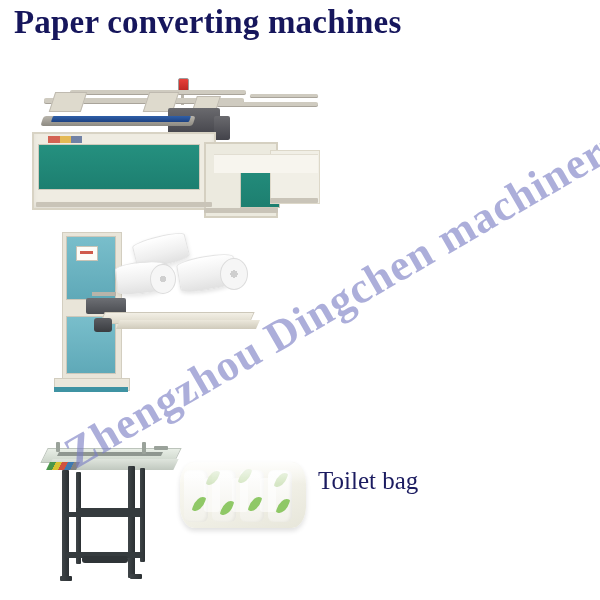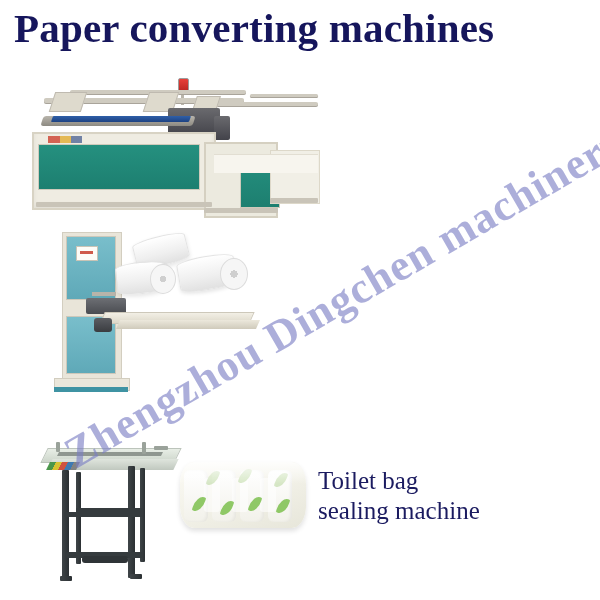--- a/index.html
+++ b/index.html
@@ -20,21 +20,21 @@
     height: 600px;
     background: #ffffff;
     overflow: hidden;
   }
 
   
   .page-title {
     position: absolute;
     left: 14px;
     top: 4px;
-    font-size: 41px;
+    font-size: 33px;
     font-weight: bold;
     letter-spacing: 0.2px;
     color: #16165c;
     white-space: nowrap;
     font-family: "Liberation Serif", "DejaVu Serif", serif;
   }
 
   
   .product-label {
     position: absolute;
@@ -416,18 +416,17 @@
       <div class="pack-leaf" style="left:98px; top:36px;"></div>
       <div class="pack-leaf pale" style="left:28px; top:8px;"></div>
       <div class="pack-leaf pale" style="left:60px; top:6px;"></div>
       <div class="pack-leaf pale" style="left:96px; top:10px;"></div>
       <div class="pack-shine"></div>
     </div>
   </div>
 
   <div class="product-label" id="label-sealer">
     <div>Toilet bag</div>
-    <div>sealing machine</div>
   </div>
 
   <div class="watermark">Zhengzhou Dingchen machinery co.,ltd</div>
 
 </div>
 
 </body></html>

